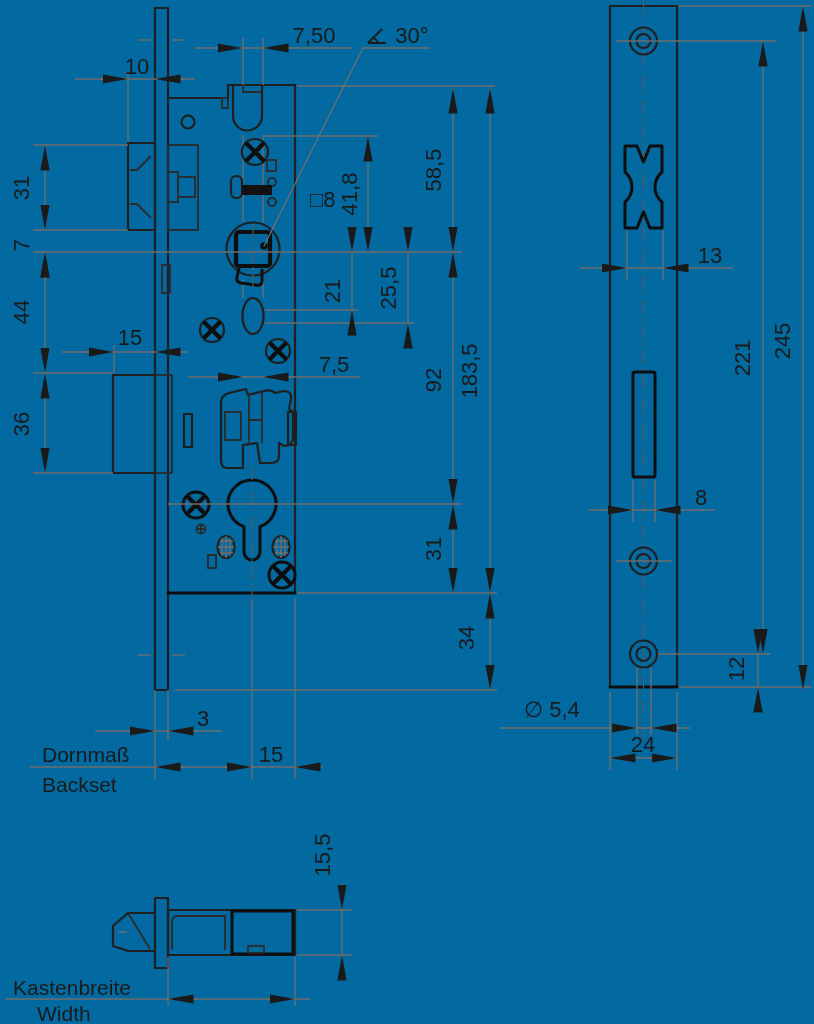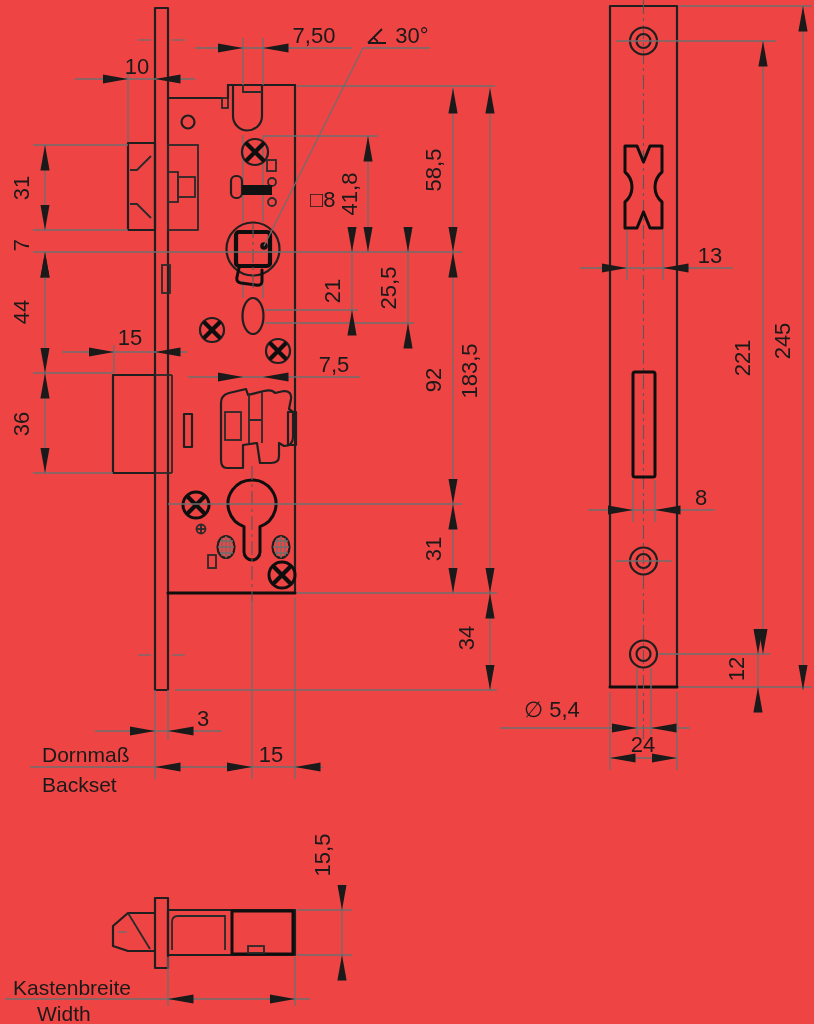--- a/index.html
+++ b/index.html
@@ -1,16 +1,16 @@
 <!DOCTYPE html>
 <html><head>
 <meta charset="utf-8">
 <style>
   html,body{margin:0;padding:0;background:#fff;}
-  .stage{width:814px;height:1024px;background:#ef4444;position:relative;font-family:"Liberation Sans",sans-serif;}
+  .stage{width:814px;height:1024px;background:#0369a1;position:relative;font-family:"Liberation Sans",sans-serif;}
   svg{display:block}
   .o{stroke:#1f1f1f;stroke-width:2.2;fill:none;stroke-linecap:round;stroke-linejoin:round;}
   .b{stroke:#0e0e0e;stroke-width:3;fill:none;stroke-linecap:round;stroke-linejoin:round;}
   .bb{stroke:#0e0e0e;stroke-width:4.2;fill:none;stroke-linecap:round;}
   .t2{stroke:#2a2a2a;stroke-width:1.8;fill:none;}
   .d{stroke:#6e6e6e;stroke-width:1.3;fill:none;}
   .c{stroke:#5a5a5a;stroke-width:1.1;fill:none;stroke-dasharray:14 4 3 4;}
   .dimtxt{font-size:22px;fill:#1a1a1a;}
   .lbltxt{font-size:21px;fill:#1a1a1a;}
 </style>

